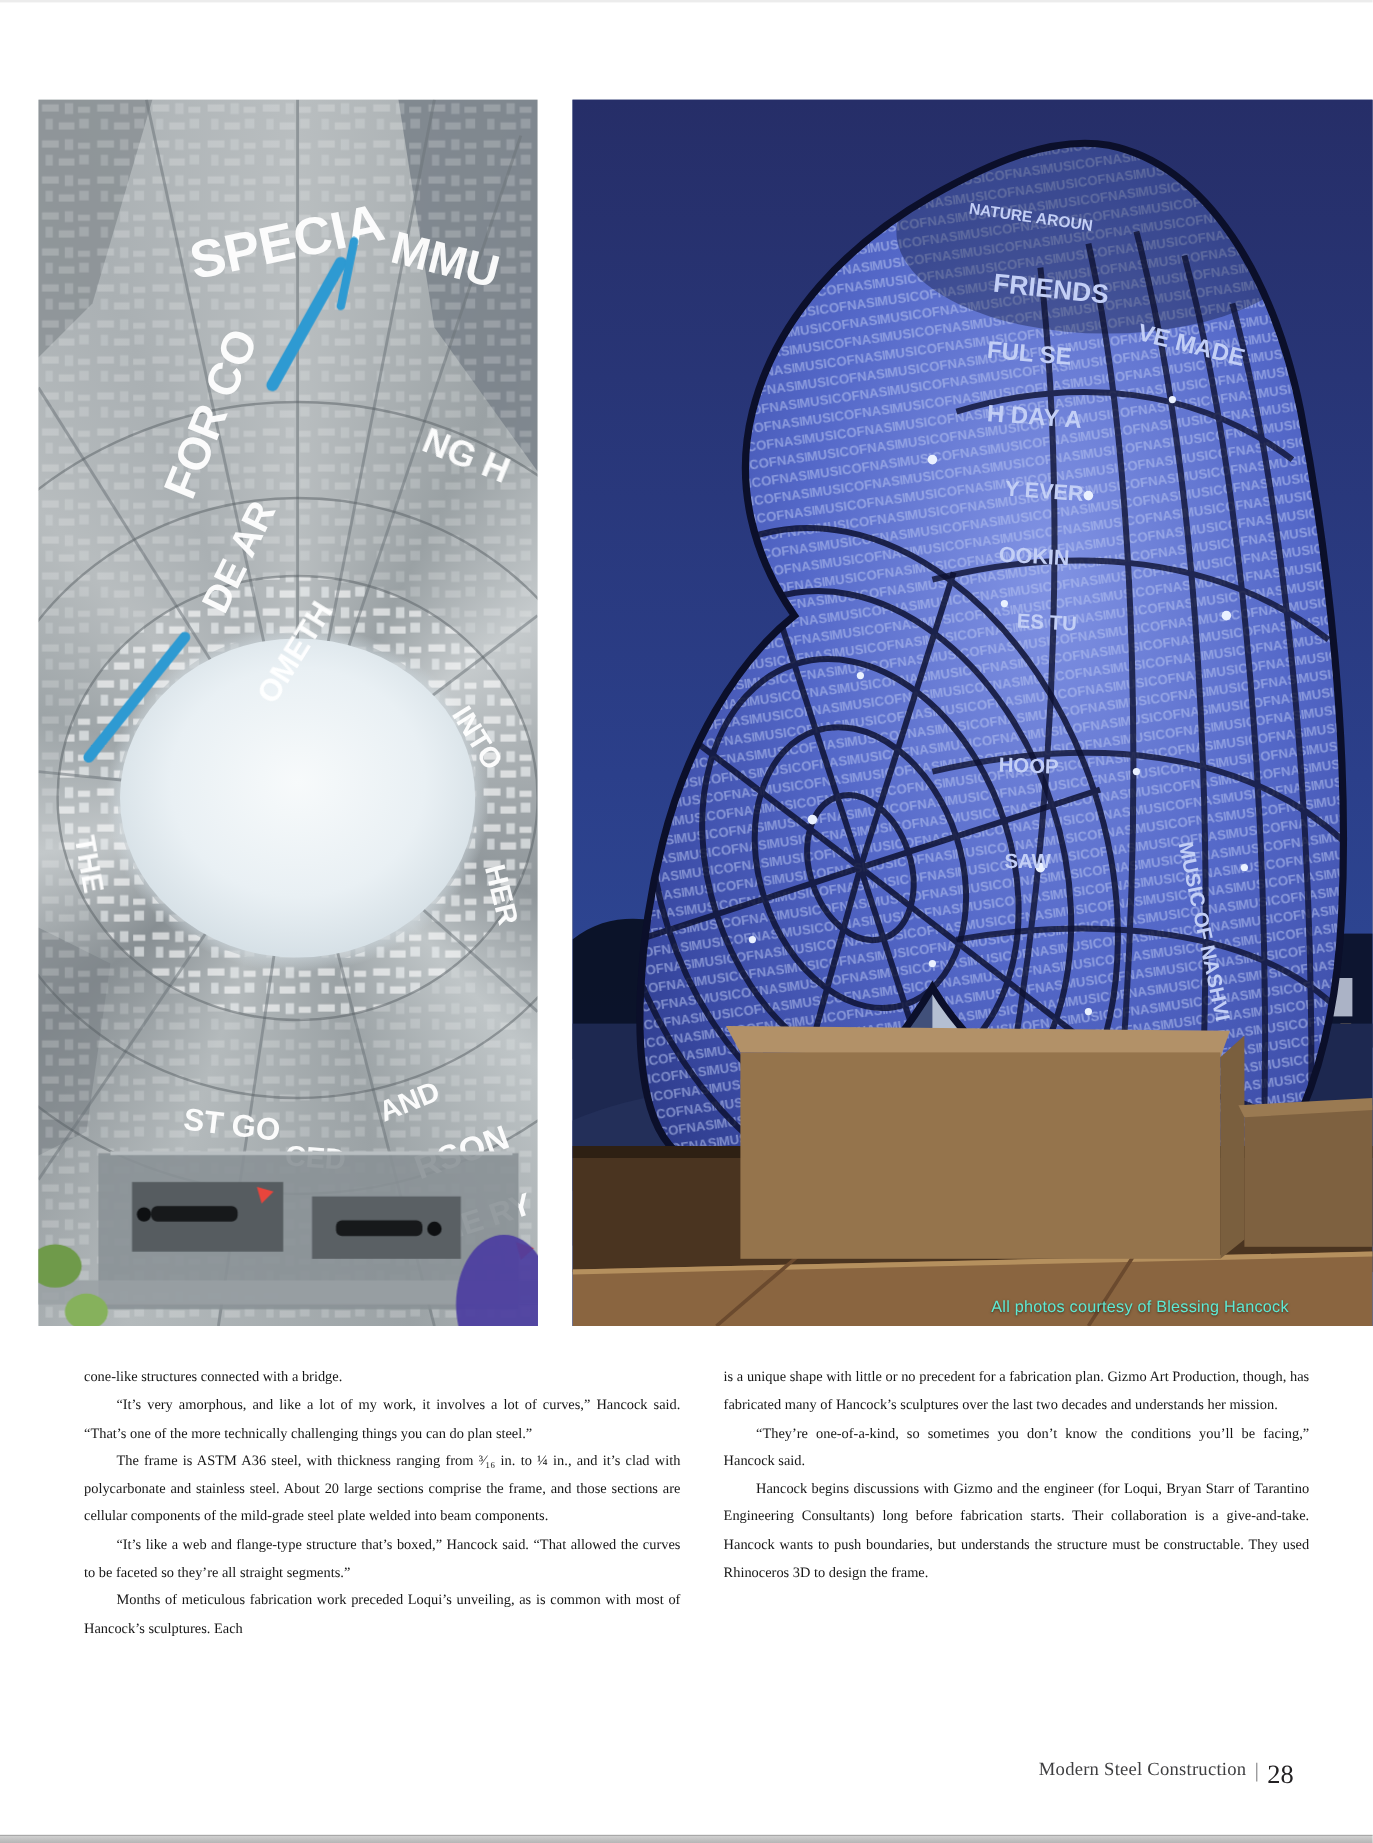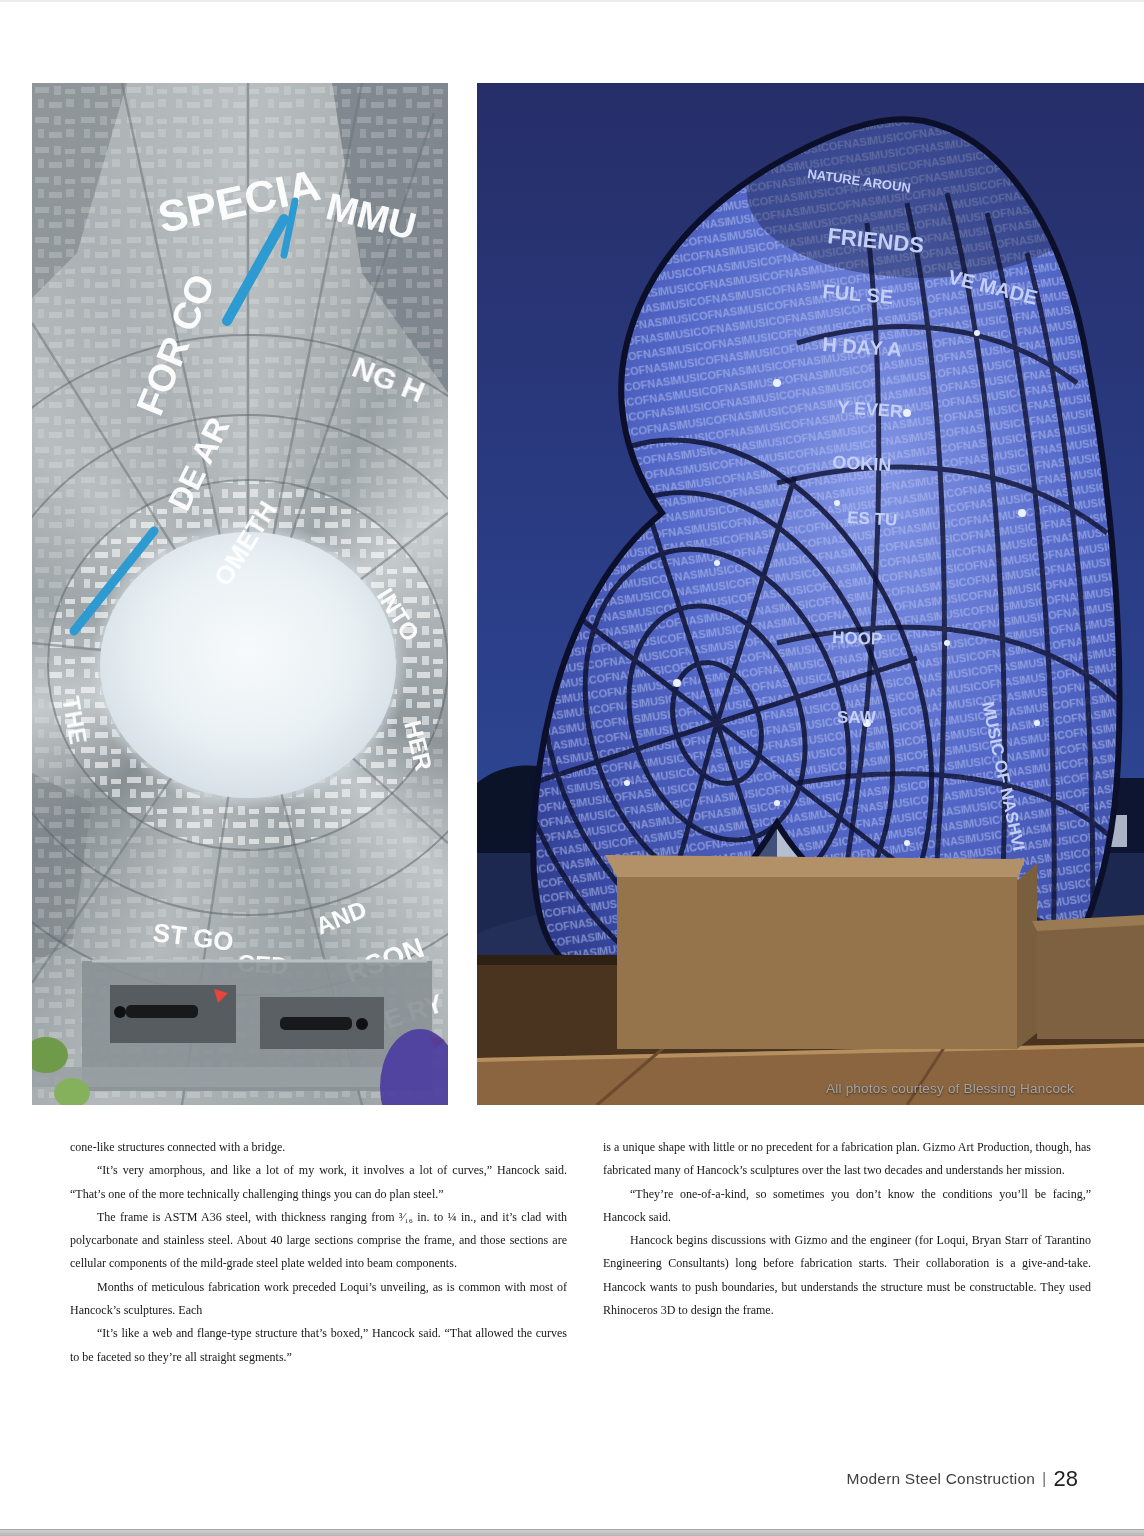--- a/index.html
+++ b/index.html
@@ -19,35 +19,35 @@
     background:
       radial-gradient(ellipse 160px 145px at 52% 57%, #f2f6f8 0%, #e3ebf0 55%, #cfd9df 85%, rgba(207,217,223,0) 100%),
       conic-gradient(from 0deg at 52% 57%,
         #b9bec0 0deg, #9aa1a4 26deg, #c6cbcd 52deg, #a7adb0 82deg, #8f969a 112deg,
         #c0c6c8 138deg, #9ba2a5 168deg, #b4babc 198deg, #878e92 228deg, #c3c8ca 258deg,
         #9da4a7 288deg, #b8bdbf 318deg, #aab0b3 340deg, #b9bec0 360deg);
   }
   .photo-right { left:477px; width:667px; background:#27356f; }
 
   .credit { position:absolute; right:70px; bottom:9px; z-index:5;
-            font-family:"Liberation Sans", sans-serif; font-size:13.5px; color:#a3a3a3;
+            font-family:"Liberation Sans", sans-serif; font-size:13.5px; color:#5eead4;
             text-shadow:0 1px 2px rgba(0,0,0,.55); letter-spacing:.2px; }
 
   
   .col { position:absolute; top:1136px; font-size:12px; line-height:23.3px; color:#161616;
          text-align:justify; }
   .col-left  { left:70px;  width:497px; }
   .col-right { left:603px; width:488px; }
   .col p { margin:0; }
   .col p.indent { text-indent:27px; }
 
   
   .footer { position:absolute; top:1466px; right:66px;
-            font-family:Liberation Sans, sans-serif; color:#3f3f41;
-            display:flex; align-items:center; gap:7px; }
+            font-family:Liberation Serif, serif; color:#3f3f41;
+            display:flex; align-items:flex-start; gap:7px; }
   .footer .pub { font-size:15.5px; letter-spacing:.2px; }
   .footer .sep { font-size:17px; color:#7a7a7c; font-weight:300; }
   .footer .num { font-size:22px; color:#222022; }
 </style>
 </head>
 <body>
 
 <div class="page">
   <div class="top-hairline"></div>
 
@@ -269,23 +269,23 @@
         <rect x="560" y="838" width="107" height="118" fill="#7e6140"></rect>
         <polygon points="555,838 667,832 667,842 560,848" fill="#9a7a52"></polygon>
       </g>
     </svg>
     <span class="credit">All photos courtesy of Blessing Hancock</span>
   </div>
 
   <div class="col col-left">
     <p>cone-like structures connected with a bridge.</p>
     <p class="indent">“It’s very amorphous, and like a lot of my work, it involves a lot of curves,” Hancock said. “That’s one of the more technically challenging things you can do plan steel.”</p>
-    <p class="indent">The frame is ASTM A36 steel, with thickness ranging from ³⁄₁₆ in. to ¼ in., and it’s clad with polycarbonate and stainless steel. About 40 large sections comprise the frame, and those sections are cellular components of the mild-grade steel plate welded into beam components.</p>
+    <p class="indent">The frame is ASTM A36 steel, with thickness ranging from ³⁄₁₆ in. to ¼ in., and it’s clad with polycarbonate and stainless steel. About 20 large sections comprise the frame, and those sections are cellular components of the mild-grade steel plate welded into beam components.</p>
+    <p class="indent">“It’s like a web and flange-type structure that’s boxed,” Hancock said. “That allowed the curves to be faceted so they’re all straight segments.”</p>
     <p class="indent">Months of meticulous fabrication work preceded Loqui’s unveiling, as is common with most of Hancock’s sculptures. Each</p>
-    <p class="indent">“It’s like a web and flange-type structure that’s boxed,” Hancock said. “That allowed the curves to be faceted so they’re all straight segments.”</p>
   </div>
   <div class="col col-right">
     <p>is a unique shape with little or no precedent for a fabrication plan. Gizmo Art Production, though, has fabricated many of Hancock’s sculptures over the last two decades and understands her mission.</p>
     <p class="indent">“They’re one-of-a-kind, so sometimes you don’t know the conditions you’ll be facing,” Hancock said.</p>
     <p class="indent">Hancock begins discussions with Gizmo and the engineer (for Loqui, Bryan Starr of Tarantino Engineering Consultants) long before fabrication starts. Their collaboration is a give-and-take. Hancock wants to push boundaries, but understands the structure must be constructable. They used Rhinoceros 3D to design the frame.</p>
   </div>
 
   <div class="footer">
     <span class="pub">Modern Steel Construction</span>
     <span class="sep">|</span>

